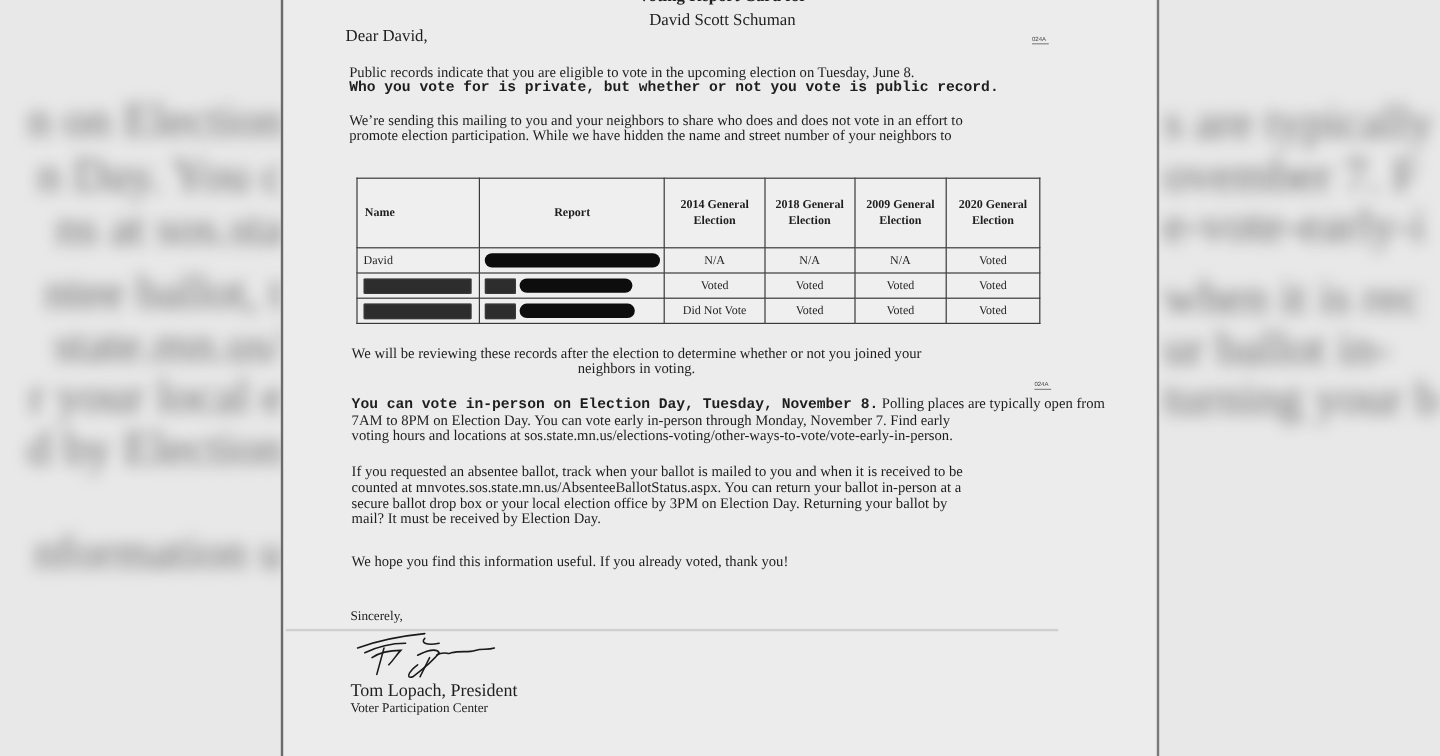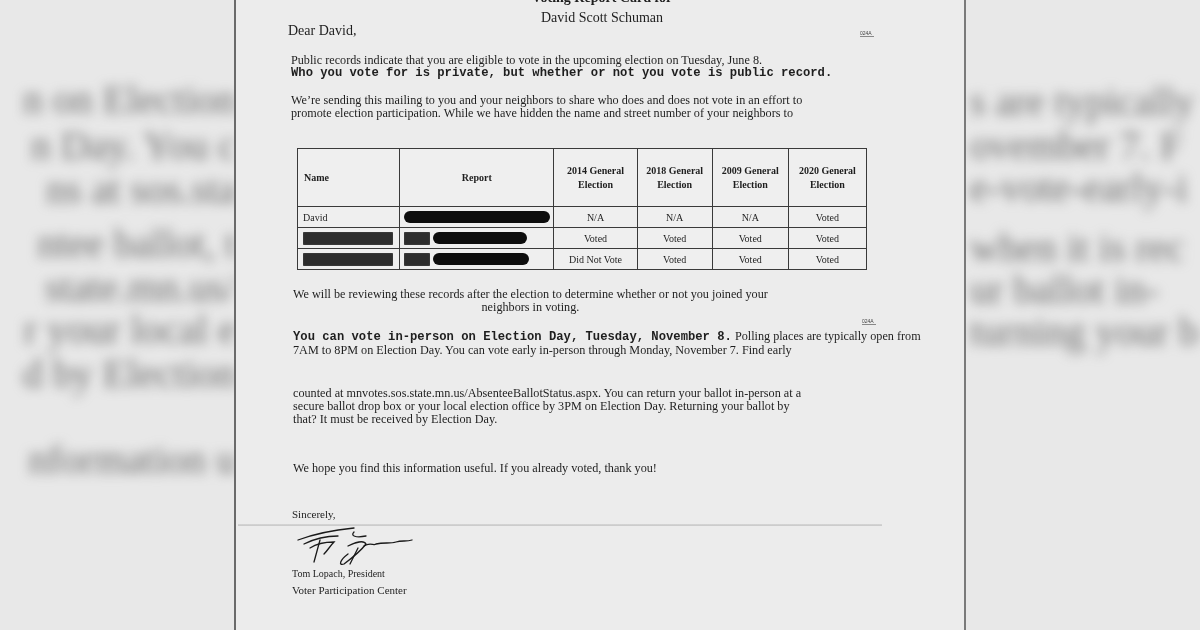--- a/index.html
+++ b/index.html
@@ -131,21 +131,21 @@
       background: linear-gradient(#d6d6d6, #c9c9c9);
     }
     .closing { left: 56px; top: 512px; font-size: 11px; }
     .signature {
       position: absolute;
       left: 58px;
       top: 530px;
       width: 130px;
       height: 42px;
     }
-    .signer { left: 56px; top: 572px; font-size: 10px; }
+    .signer { left: 56px; top: 572px; font-size: 15px; }
     .org { left: 56px; top: 588px; font-size: 11px; }
   </style>
 </head>
 <body>
 
 <div class="stage">
 
   <div class="bg-blur bg-left">
     <div class="bg-line" style="top:78px">n on Election</div>
     <div class="bg-line" style="top:124px">n Day. You c</div>
@@ -244,26 +244,28 @@
     <div class="para p3">
       <div>We will be reviewing these records after the election to determine whether or not you joined your</div>
       <div>neighbors in voting.</div>
     </div>
 
     <div class="abs code code2">024A</div>
 
     <div class="para p4">
       <div><span class="bold">You can vote in-person on Election Day, Tuesday, November 8.</span><span> Polling places are typically open from</span></div>
       <div>7AM to 8PM on Election Day. You can vote early in-person through Monday, November 7. Find early</div>
+      <div>voting hours and locations at sos.state.mn.us/elections-voting/other-ways-to-vote/vote-early-in-person.</div>
     </div>
 
     <div class="para p5">
+      <div>If you requested an absentee ballot, track when your ballot is mailed to you and when it is received to be</div>
       <div>counted at mnvotes.sos.state.mn.us/AbsenteeBallotStatus.aspx. You can return your ballot in-person at a</div>
       <div>secure ballot drop box or your local election office by 3PM on Election Day. Returning your ballot by</div>
-      <div>that? It must be received by Election Day.</div>
+      <div>mail? It must be received by Election Day.</div>
     </div>
 
     <div class="para p6">We hope you find this information useful. If you already voted, thank you!</div>
 
     <div class="abs closing">Sincerely,</div>
     <div class="fold-line"></div>
 
     <svg class="signature" viewBox="0 0 130 42">
       <g fill="none" stroke="#1a1a1a" stroke-width="1.3" stroke-linecap="round">
         <path d="M4 14 C 20 8, 40 4, 60 2"></path>

